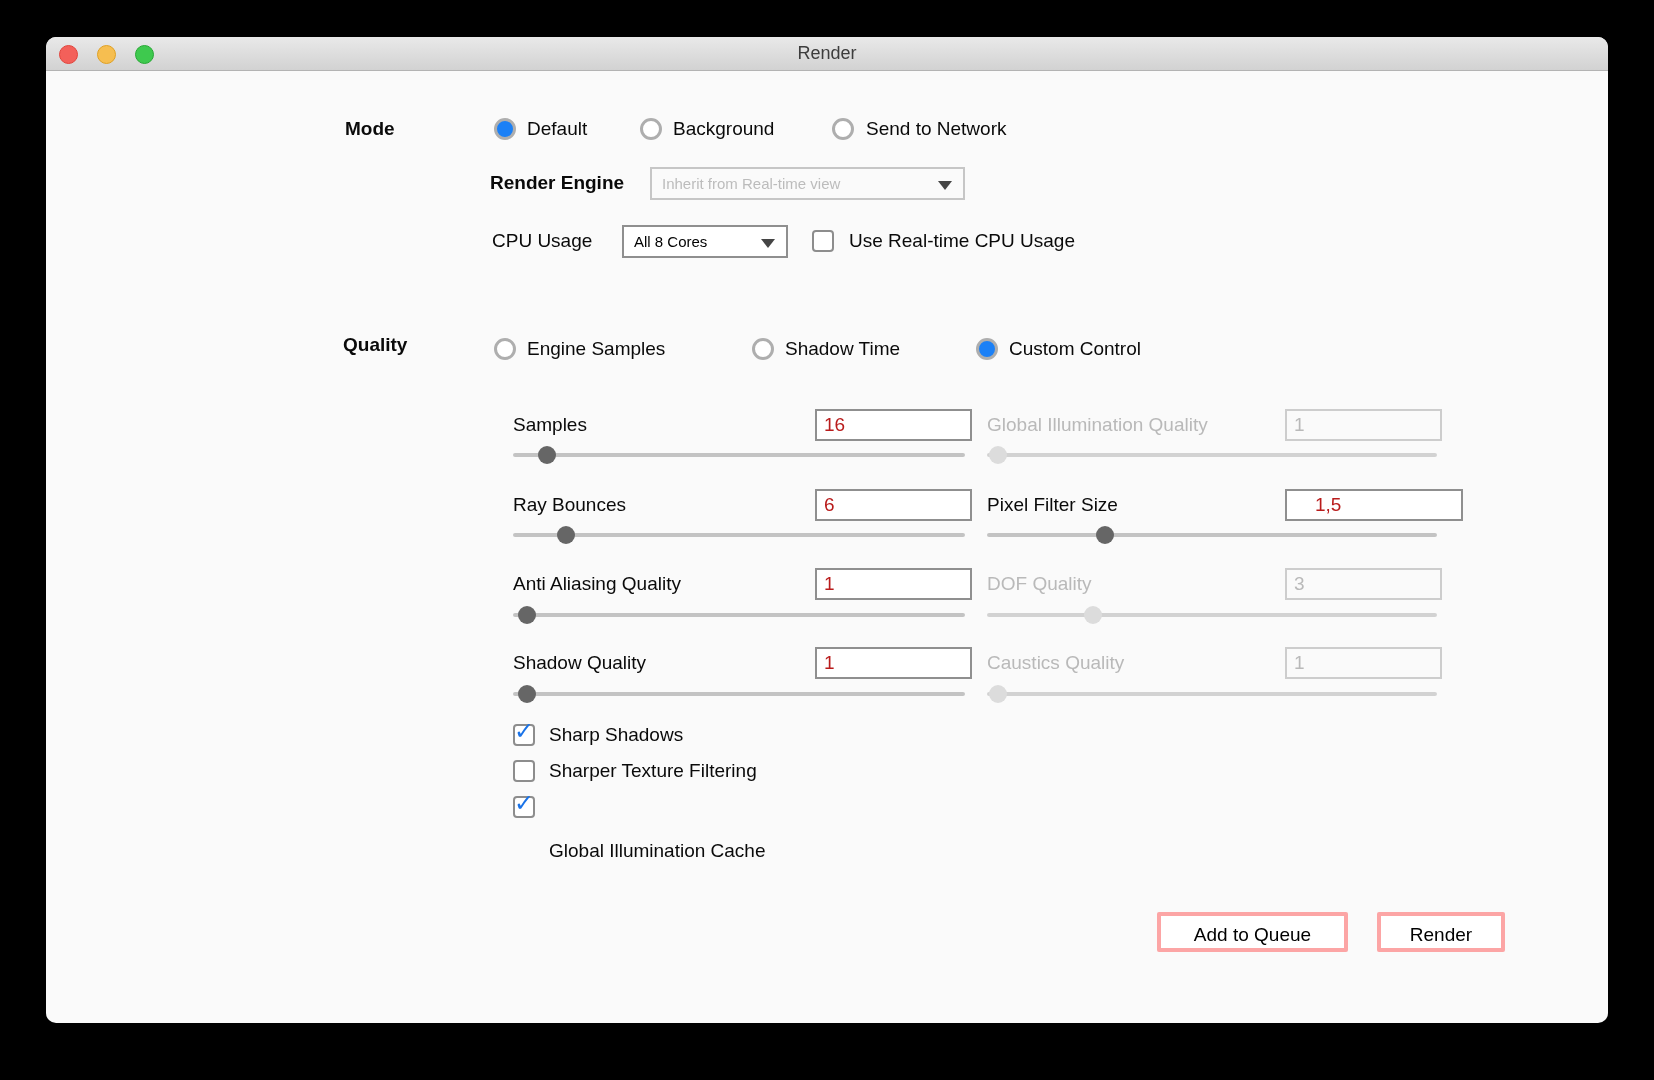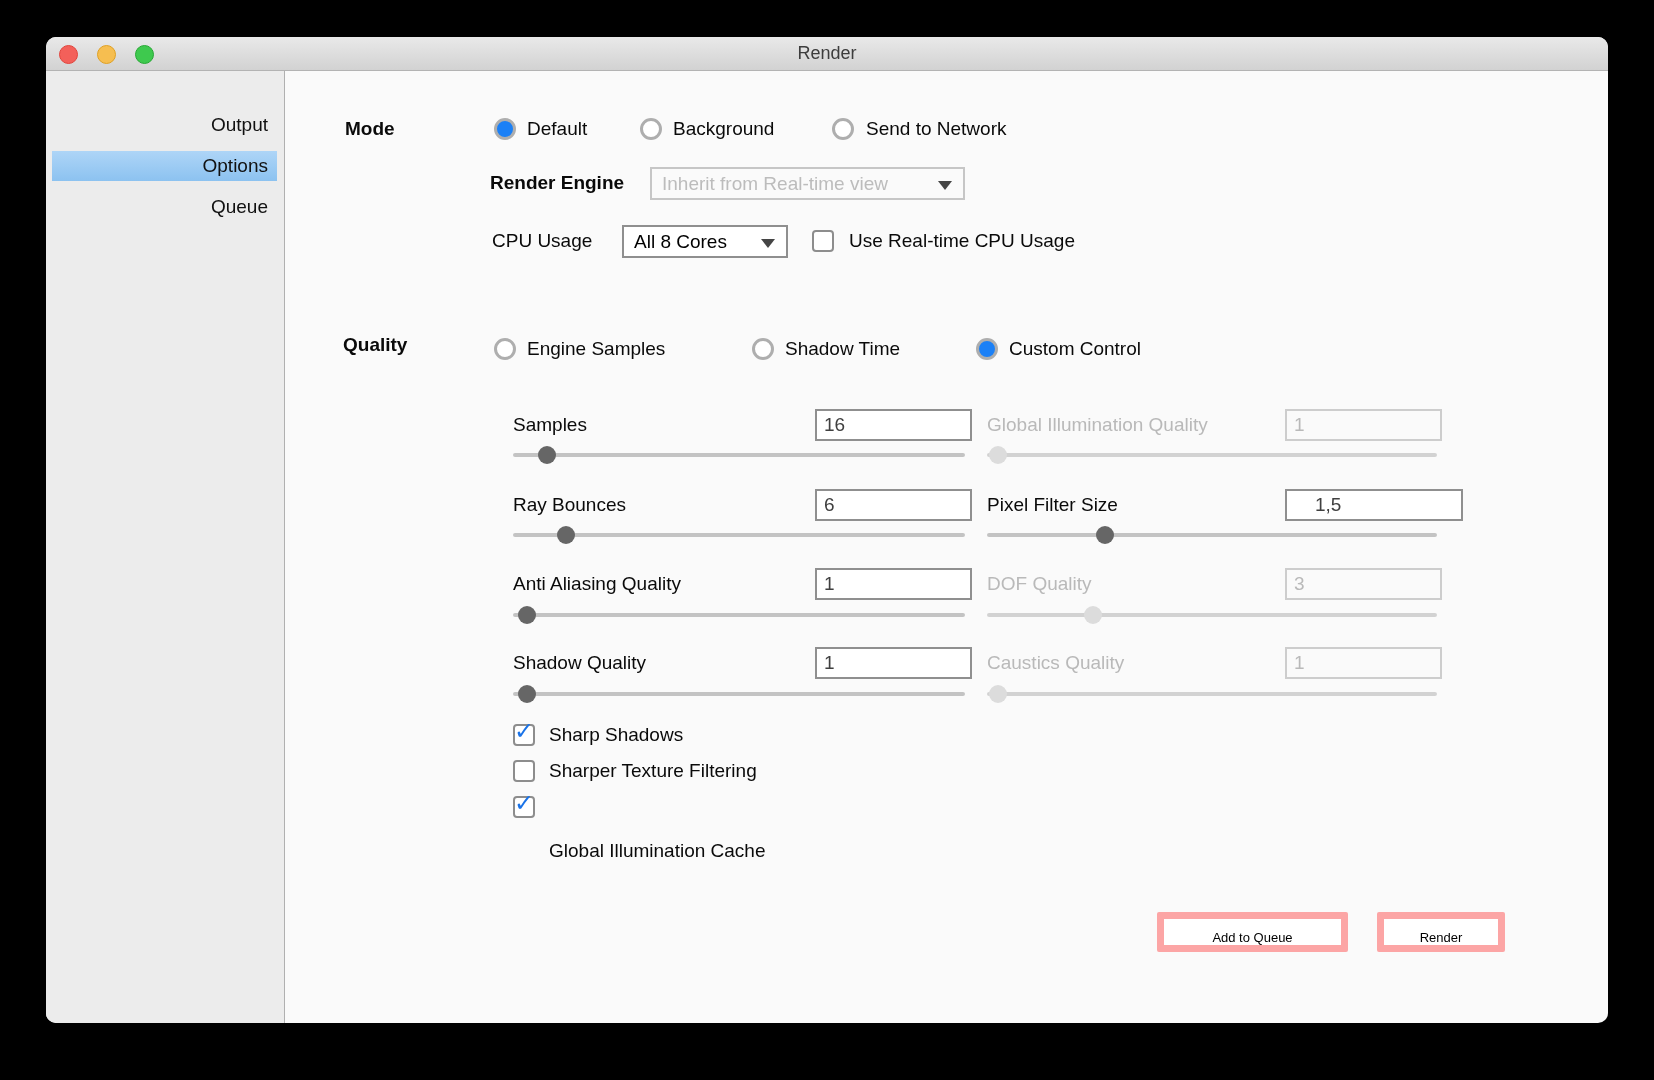--- a/index.html
+++ b/index.html
@@ -53,64 +53,59 @@
     border-radius:4px;background:#fff;
   }
   .checkbox .mark{
     display:none;position:absolute;left:-1px;top:-9px;
     font-size:24px;font-weight:bold;color:#1a73e8;
   }
   .checkbox.on .mark{display:block;}
 
   .field{
     position:absolute;width:146px;height:28px;border:2px solid #8f8f8f;
-    background:#fff;font-size:19px;color:#404040;padding:0 0 0 7px;
+    background:#fff;font-size:19px;color:#b91c1c;padding:0 0 0 7px;
     font-family:"Liberation Sans","DejaVu Sans",sans-serif;border-radius:0;outline:none;
   }
   .field.dis{border:2px solid #cdcdcd;background:#fafafa;color:#b9b9b9;}
 
   .dropdown{
     position:absolute;height:29px;border:2px solid #8f8f8f;background:#fff;
-    font-size:19px;color:#000;line-height:29px;padding-left:10px;box-sizing:content-box;
+    font-size:15px;color:#000;line-height:29px;padding-left:10px;box-sizing:content-box;
   }
   .dropdown.dis{border:2px solid #c6c6c6;background:#fafafa;color:#bcbcbc;}
   .dd-arrow{
     position:absolute;right:11px;top:12px;width:0;height:0;
     border-left:7px solid transparent;border-right:7px solid transparent;
     border-top:9px solid #454545;
   }
 
   .track{position:absolute;height:4px;border-radius:2px;background:#c3c3c3;}
   .track.dis{background:#d2d2d2;}
   .handle{position:absolute;top:-7px;width:18px;height:18px;border-radius:50%;background:#666;}
   .handle.dis{background:#dcdcdc;}
 
   .btn{
-    position:absolute;height:40px;border:7px solid #fca5a5;background:#fff;
-    font-size:13px;color:#000;text-align:center;line-height:38px;border-radius:2px;
+    position:absolute;height:40px;border:4px solid #fca5a5;background:#fff;
+    font-size:19px;color:#000;text-align:center;line-height:38px;border-radius:2px;
     box-sizing:border-box;cursor:default;
   }
 </style>
 </head>
 <body>
 
 <div class="window">
 
   <div class="titlebar">
     <span class="tl red"></span>
     <span class="tl yellow"></span>
     <span class="tl green"></span>
     <div class="title">Render</div>
   </div>
 
-  <div class="sidebar">
-    <div class="side-item" style="top:39px;">Output</div>
-    <div class="side-item selected" style="top:80px;">Options</div>
-    <div class="side-item" style="top:121px;">Queue</div>
-  </div>
 
   <div>
 
     <div class="lbl bold" style="left:299px;top:81px;">Mode</div>
 
     <span class="radio on" style="left:448px;top:81px;"></span>
     <div class="lbl" style="left:481px;top:81px;">Default</div>
 
     <span class="radio" style="left:594px;top:81px;"></span>
     <div class="lbl" style="left:627px;top:81px;">Background</div>

